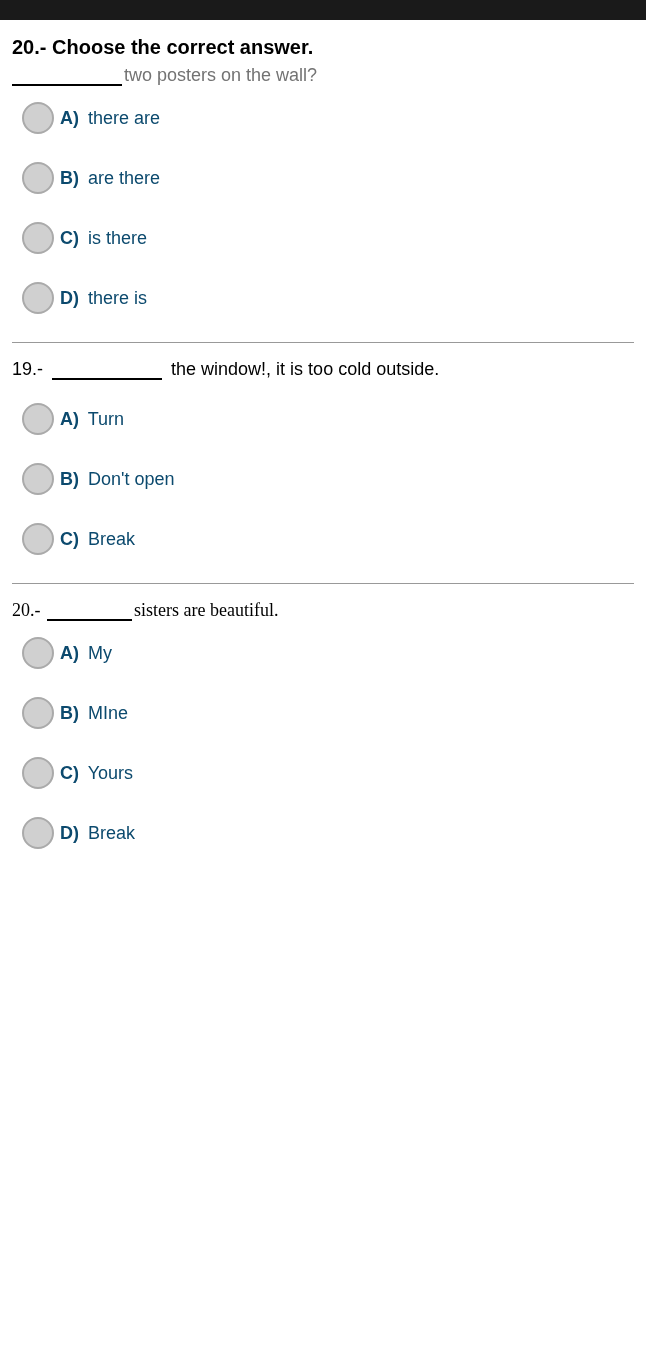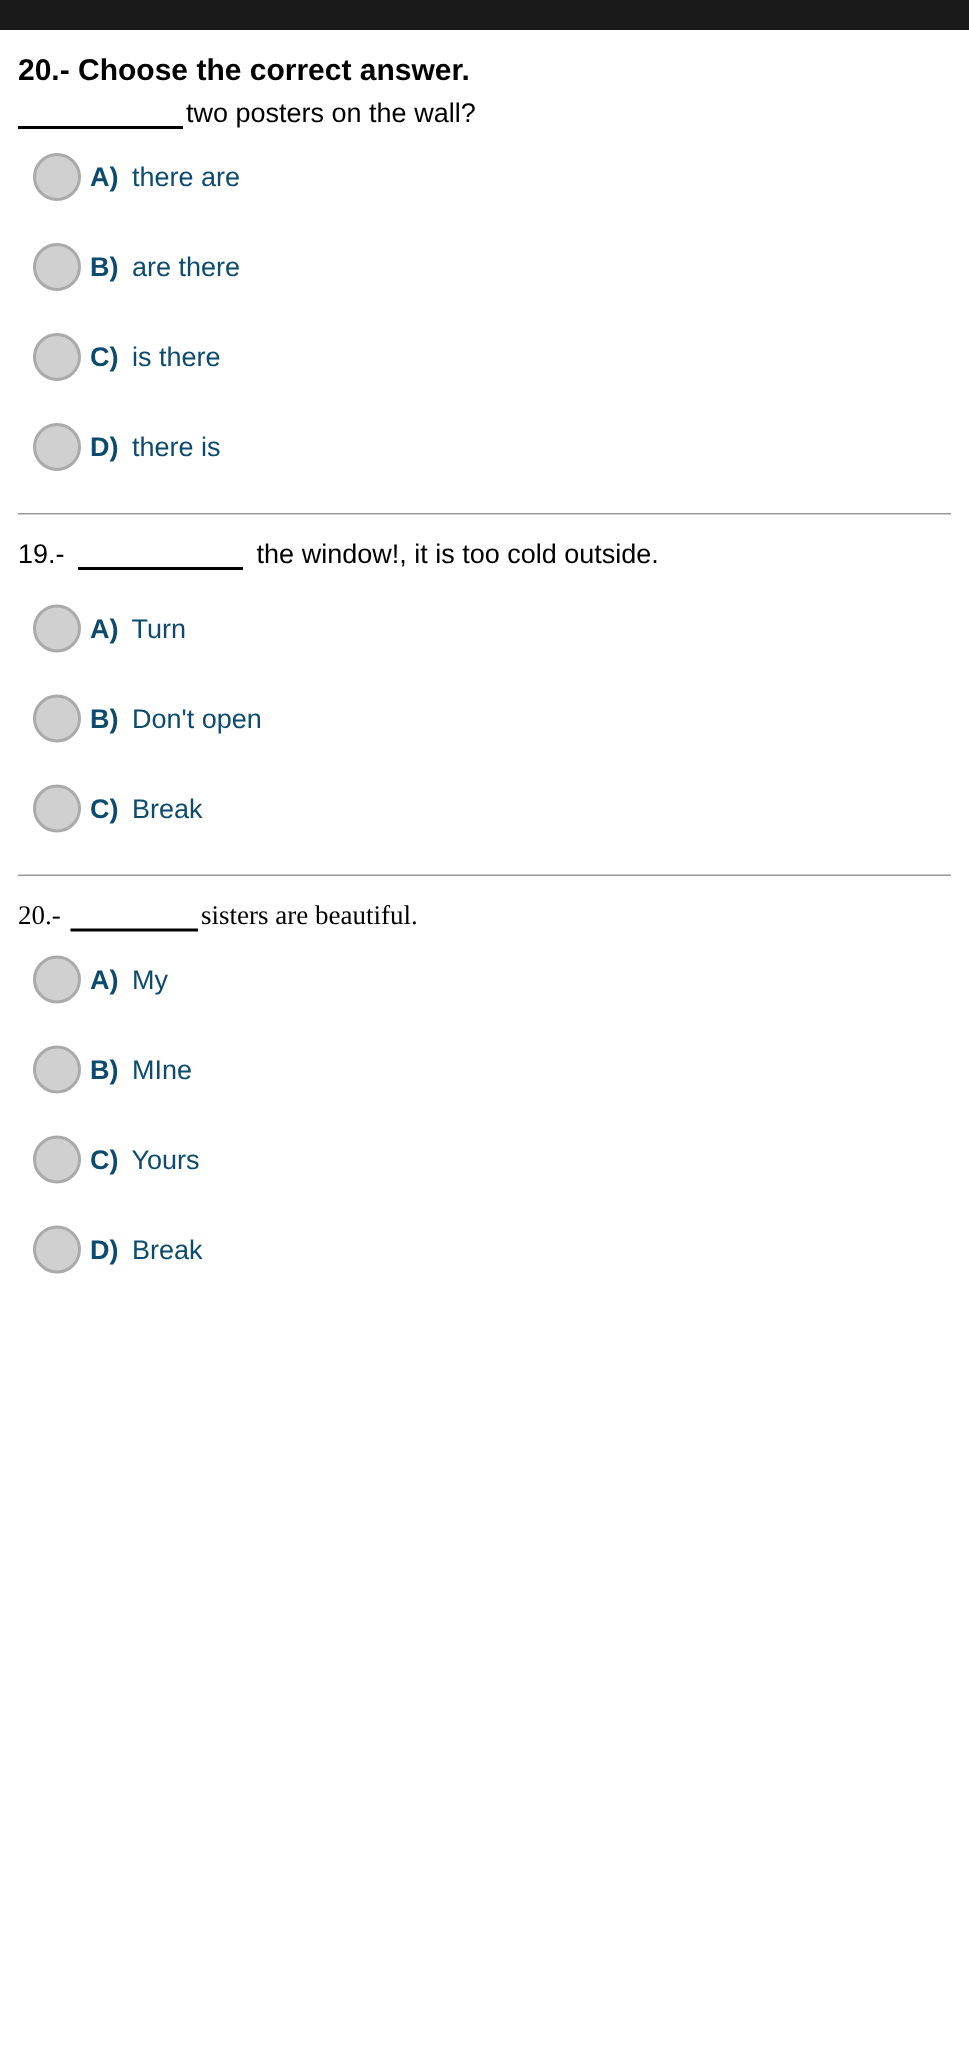--- a/index.html
+++ b/index.html
@@ -28,21 +28,21 @@
 
     .question-header {
       font-size: 20px;
       font-weight: bold;
       margin-bottom: 6px;
       color: #000;
     }
 
     .question-text {
       font-size: 18px;
-      color: #000000;
+      color: #737373;
       margin-bottom: 16px;
     }
 
     .question-text span.blank {
       display: inline-block;
       width: 110px;
       border-bottom: 2px solid #000;
       vertical-align: bottom;
       margin-right: 2px;
     }

